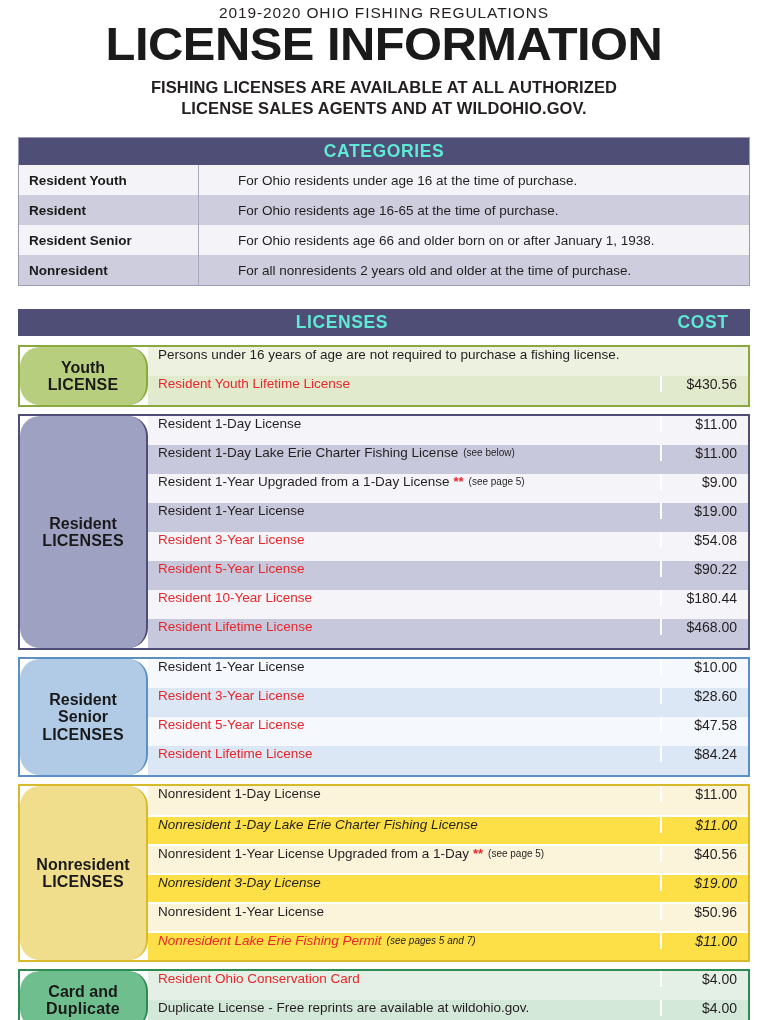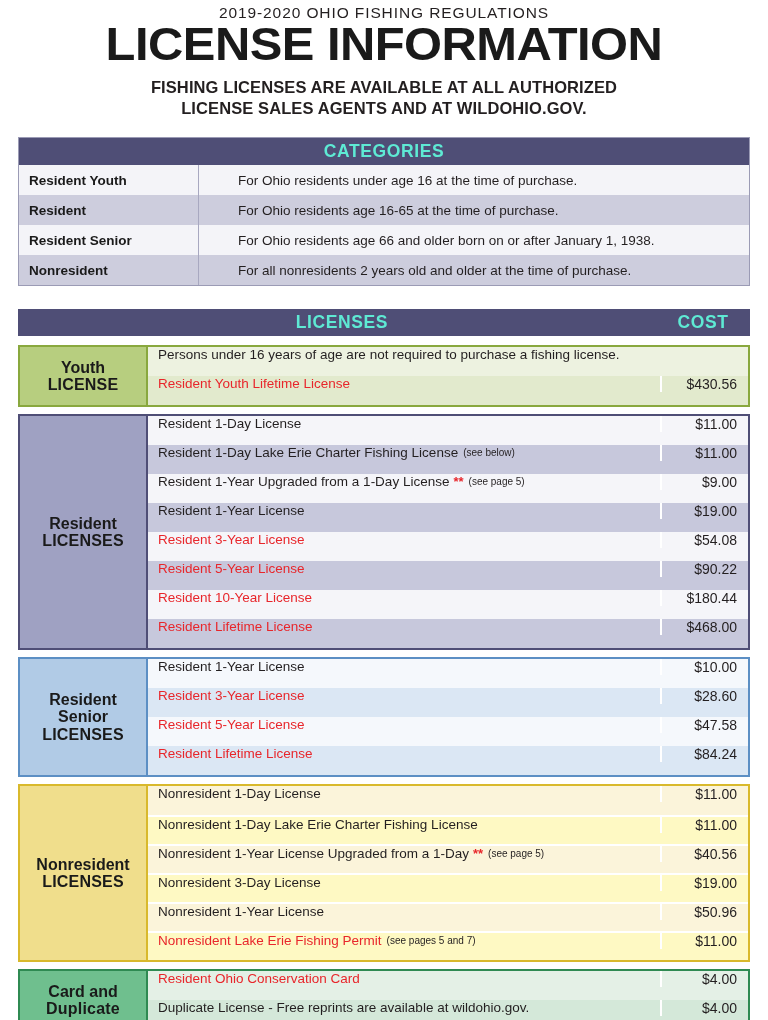--- a/index.html
+++ b/index.html
@@ -121,20 +121,21 @@
     flex: 0 0 128px;
     display: flex;
     flex-direction: column;
     align-items: center;
     justify-content: center;
     text-align: center;
     font-size: 16px;
     line-height: 1.12;
     font-weight: 700;
     color: #1a1a1a;
+    border-radius: 20px;
   }
   .lic-sidelabel .l1 { font-weight: 700; }
   .lic-sidelabel .l2 { font-weight: 700; letter-spacing: 0.2px; }
 
   .lic-rows {
     flex: 1;
     display: flex;
     flex-direction: column;
   }
   .lic-row {
@@ -193,21 +194,21 @@
   
   .g-sen { border-color: #5c8fc4; }
   .g-sen .lic-sidelabel { background: #b1cbe6; border-right: 2px solid #5c8fc4; }
   .g-sen .lic-row.odd  { background: #f5f8fc; }
   .g-sen .lic-row.even { background: #dbe7f4; }
 
   
   .g-non { border-color: #d9b92c; }
   .g-non .lic-sidelabel { background: #f0de8c; border-right: 2px solid #d9b92c; }
   .g-non .lic-row.odd  { background: #fbf4da; }
-  .g-non .lic-row.even { background: #fef9c3; }
+  .g-non .lic-row.even { background: #fde047; font-style: italic; }
   .g-non .lic-row + .lic-row { border-top: 2px solid #ffffff; }
 
   
   .g-card { border-color: #2f8a52; }
   .g-card .lic-sidelabel { background: #6fbf8e; border-right: 2px solid #2f8a52; }
   .g-card .lic-row.odd  { background: #e4f0e6; }
   .g-card .lic-row.even { background: #d4e8d9; }
 </style>
 </head>
 <body>

